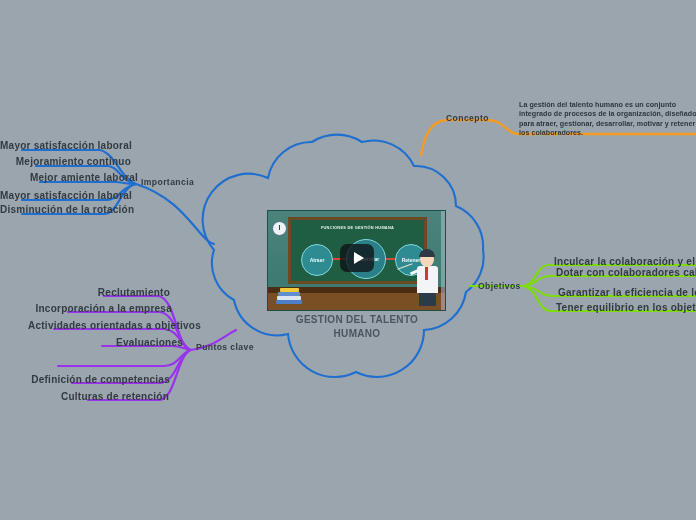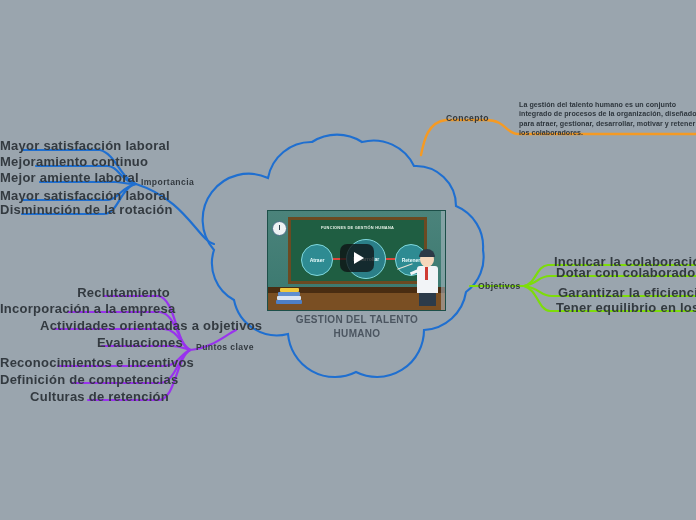--- a/index.html
+++ b/index.html
@@ -25,21 +25,21 @@
     position: absolute;
     left: 0;
     top: 0;
     width: 696px;
     height: 520px;
     pointer-events: none;
   }
   .node-label {
     position: absolute;
     color: #333a40;
-    font-size: 13px;
+    font-size: 10px;
     font-weight: bold;
     white-space: nowrap;
     letter-spacing: 0.25px;
     line-height: 11px;
   }
   .leaf-label {
     text-align: right;
   }
   .leaf-label-right {
     text-align: left;
@@ -356,23 +356,22 @@
   <div class="node-label branch-label" style="left:478px; top:281px;">Objetivos</div>
 
   <div class="node-label leaf-label" style="left:0px; top:140px; width:118px;">Mayor satisfacción laboral</div>
   <div class="node-label leaf-label" style="left:0px; top:156px; width:131px;">Mejoramiento continuo</div>
   <div class="node-label leaf-label" style="left:0px; top:172px; width:138px;">Mejor amiente laboral</div>
   <div class="node-label leaf-label" style="left:0px; top:190px; width:118px;">Mayor satisfacción laboral</div>
   <div class="node-label leaf-label" style="left:0px; top:204px; width:118px;text-align:center;">Disminución de la rotación</div>
 
   <div class="node-label leaf-label" style="left:0px; top:303px; width:172px;">Incorporación a la empresa</div>
   <div class="node-label leaf-label" style="left:0px; top:287px; width:170px;">Reclutamiento</div>
-  <div class="node-label leaf-label" style="left:0px; top:320px; width:201px;padding-left:40px;">Actividades orientadas a objetivos</div>
+  <div class="node-label leaf-label" style="left:0px; top:320px; width:201px;">Actividades orientadas a objetivos</div>
   <div class="node-label leaf-label" style="left:0px; top:337px; width:175px;margin-left:8px;">Evaluaciones</div>
-  <div class="node-label leaf-label" style="left:0px; top:357px; width:173px;">Reconocimientos e incentivos</div>
   <div class="node-label leaf-label" style="left:0px; top:374px; width:170px;">Definición de competencias</div>
   <div class="node-label leaf-label" style="left:0px; top:391px; width:169px;">Culturas de retención</div>
 
   <div class="concept-text">La gestión del talento humano es un conjunto integrado de procesos de la organización, diseñados para atraer, gestionar, desarrollar, motivar y retener a los colaboradores.</div>
 
   <div class="node-label leaf-label-right" style="left:554px; top:256px;">Inculcar la colaboración y el trabajo en equipo</div>
   <div class="node-label leaf-label-right" style="left:556px; top:267px;">Dotar con colaboradores calificados y motivados</div>
   <div class="node-label leaf-label-right" style="left:558px; top:287px;">Garantizar la eficiencia de los recursos</div>
   <div class="node-label leaf-label-right" style="left:556px; top:302px;">Tener equilibrio en los objetivos individuales y d</div>
 

